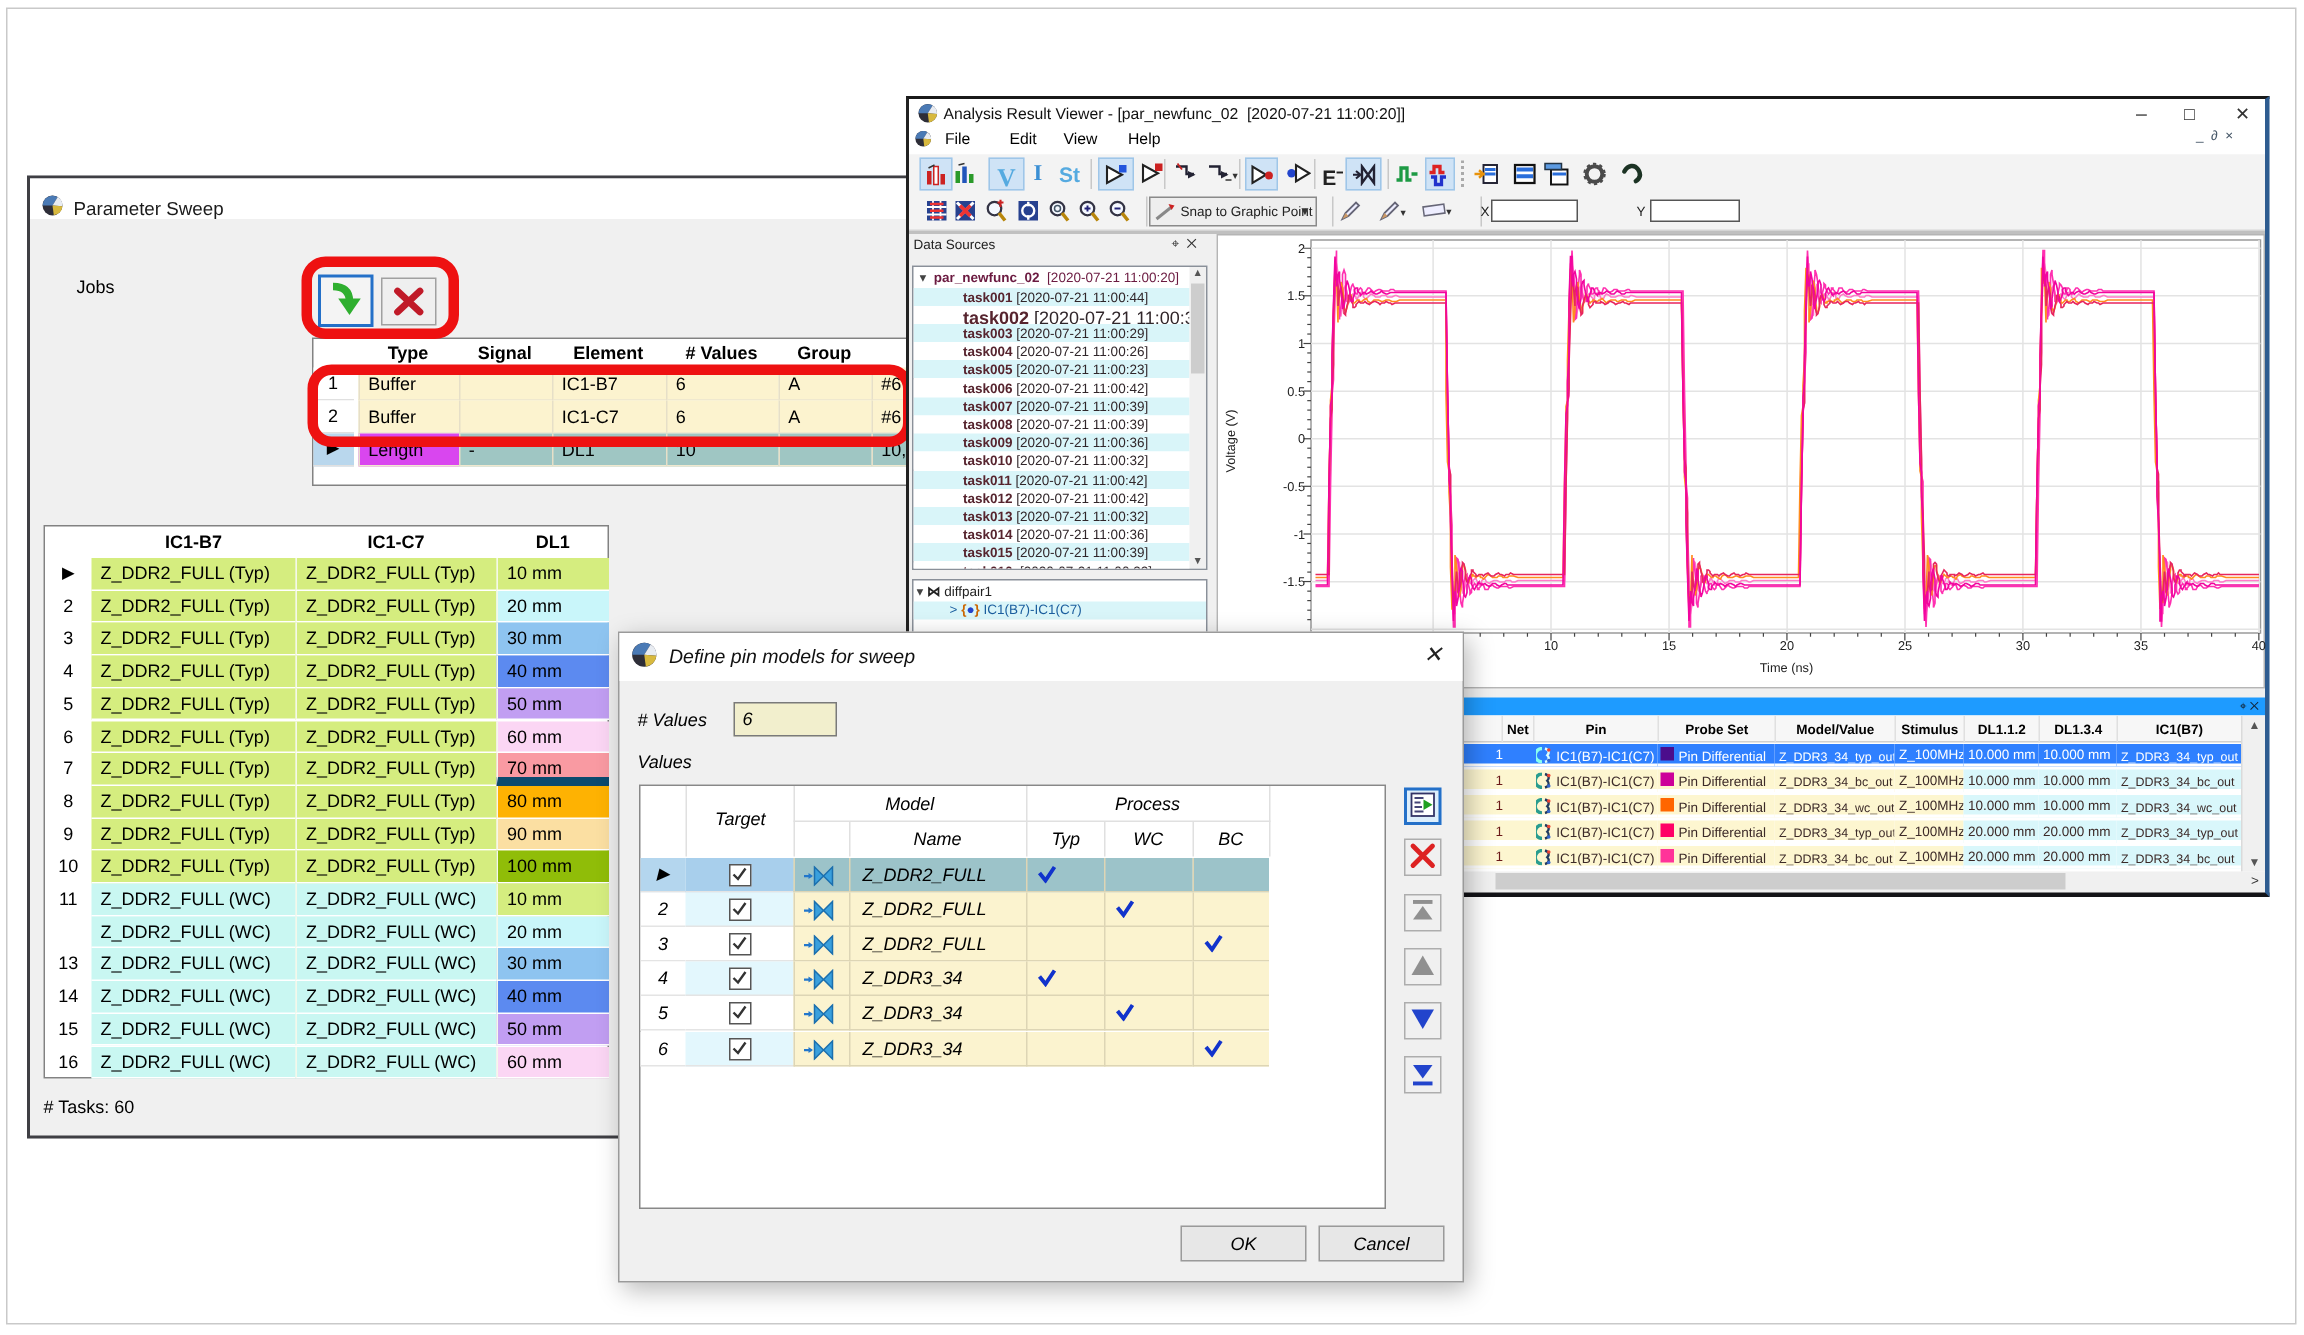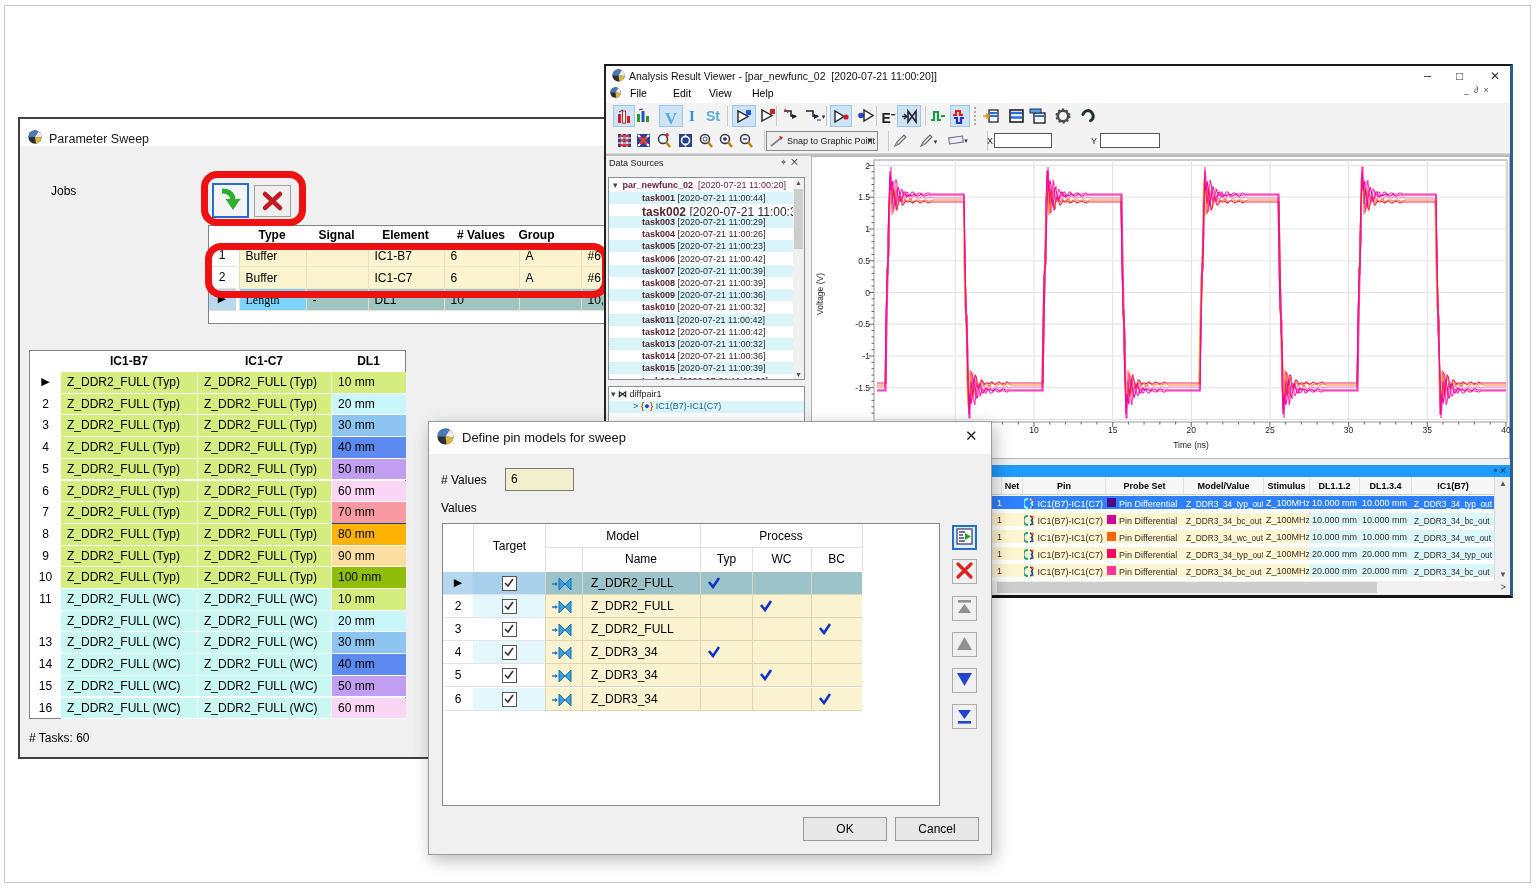--- a/index.html
+++ b/index.html
@@ -28,37 +28,37 @@
 </svg></div>
 <div class="abs" style="left:234px;top:66px;width:37px;height:32px;background:#efefef;border:1px solid #a0a0a0;">
 <svg width="35" height="30" viewBox="0 0 35 30">
 <path d="M10 8 L25 22 M25 8 L10 22" stroke="#c01a28" stroke-width="4.5" stroke-linecap="round"></path>
 </svg></div>
 <div class="abs" style="left:187.5px;top:106px;width:434px;height:99px;background:#fff;border:1px solid #828282;font-size:12px;">
 <div class="cell" style="left:30px;top:0;width:67px;height:19px;text-align:center;font-weight:bold;padding-top:2px;">Type</div>
 <div class="cell" style="left:97px;top:0;width:62px;height:19px;text-align:center;font-weight:bold;padding-top:2px;">Signal</div>
 <div class="cell" style="left:159px;top:0;width:76px;height:19px;text-align:center;font-weight:bold;padding-top:2px;">Element</div>
 <div class="cell" style="left:235px;top:0;width:75px;height:19px;text-align:center;font-weight:bold;padding-top:2px;"># Values</div>
-<div class="cell" style="left:310px;top:0;width:62px;height:19px;font-weight:bold;padding-top:2px;">Group</div>
+<div class="cell" style="left:310px;top:0;width:62px;height:19px;text-align:center;font-weight:bold;padding-top:2px;">Group</div>
 <div class="cell" style="left:0;top:19px;width:27px;height:22px;background:#fff;text-align:center;padding-top:3px;font-size:12px;border-bottom:1px solid #e0e0e0;">1</div>
 <div class="cell" style="left:30px;top:19px;width:67px;height:22px;background:#fcf3cf;padding:4px 0 0 6px;border-bottom:1px solid #efe8cf;border-left:1px solid #e6dfc8;">Buffer</div>
 <div class="cell" style="left:97px;top:19px;width:62px;height:22px;background:#fcf3cf;padding:4px 0 0 6px;border-bottom:1px solid #efe8cf;border-left:1px solid #e6dfc8;"></div>
 <div class="cell" style="left:159px;top:19px;width:76px;height:22px;background:#fcf3cf;padding:4px 0 0 6px;border-bottom:1px solid #efe8cf;border-left:1px solid #e6dfc8;">IC1-B7</div>
 <div class="cell" style="left:235px;top:19px;width:75px;height:22px;background:#fcf3cf;padding:4px 0 0 6px;border-bottom:1px solid #efe8cf;border-left:1px solid #e6dfc8;">6</div>
 <div class="cell" style="left:310px;top:19px;width:62px;height:22px;background:#fcf3cf;padding:4px 0 0 6px;border-bottom:1px solid #efe8cf;border-left:1px solid #e6dfc8;">A</div>
 <div class="cell" style="left:372px;top:19px;width:62px;height:22px;background:#fcf3cf;padding:4px 0 0 6px;border-bottom:1px solid #efe8cf;border-left:1px solid #e6dfc8;">#6</div>
 <div class="cell" style="left:0;top:41px;width:27px;height:22px;background:#fff;text-align:center;padding-top:3px;font-size:12px;border-bottom:1px solid #e0e0e0;">2</div>
 <div class="cell" style="left:30px;top:41px;width:67px;height:22px;background:#fcf3cf;padding:4px 0 0 6px;border-bottom:1px solid #efe8cf;border-left:1px solid #e6dfc8;">Buffer</div>
 <div class="cell" style="left:97px;top:41px;width:62px;height:22px;background:#fcf3cf;padding:4px 0 0 6px;border-bottom:1px solid #efe8cf;border-left:1px solid #e6dfc8;"></div>
 <div class="cell" style="left:159px;top:41px;width:76px;height:22px;background:#fcf3cf;padding:4px 0 0 6px;border-bottom:1px solid #efe8cf;border-left:1px solid #e6dfc8;">IC1-C7</div>
 <div class="cell" style="left:235px;top:41px;width:75px;height:22px;background:#fcf3cf;padding:4px 0 0 6px;border-bottom:1px solid #efe8cf;border-left:1px solid #e6dfc8;">6</div>
 <div class="cell" style="left:310px;top:41px;width:62px;height:22px;background:#fcf3cf;padding:4px 0 0 6px;border-bottom:1px solid #efe8cf;border-left:1px solid #e6dfc8;">A</div>
 <div class="cell" style="left:372px;top:41px;width:62px;height:22px;background:#fcf3cf;padding:4px 0 0 6px;border-bottom:1px solid #efe8cf;border-left:1px solid #e6dfc8;">#6</div>
 <div class="cell" style="left:0;top:63px;width:27px;height:22px;background:#b9d7ed;text-align:center;padding-top:3px;font-size:11px;border-bottom:1px solid #e0e0e0;">▶</div>
-<div class="cell" style="left:30px;top:63px;width:67px;height:22px;background:#7dd3fc;padding:4px 0 0 6px;border-bottom:1px solid #efe8cf;border-left:1px solid #e6dfc8;font-family:Liberation Serif, serif;">Length</div>
+<div class="cell" style="left:30px;top:63px;width:67px;height:22px;background:#d946ef;padding:4px 0 0 6px;border-bottom:1px solid #efe8cf;border-left:1px solid #e6dfc8;">Length</div>
 <div class="cell" style="left:97px;top:63px;width:62px;height:22px;background:#9fc6c3;padding:4px 0 0 6px;border-bottom:1px solid #efe8cf;border-left:1px solid #e6dfc8;">-</div>
 <div class="cell" style="left:159px;top:63px;width:76px;height:22px;background:#9fc6c3;padding:4px 0 0 6px;border-bottom:1px solid #efe8cf;border-left:1px solid #e6dfc8;">DL1</div>
 <div class="cell" style="left:235px;top:63px;width:75px;height:22px;background:#9fc6c3;padding:4px 0 0 6px;border-bottom:1px solid #efe8cf;border-left:1px solid #e6dfc8;">10</div>
 <div class="cell" style="left:310px;top:63px;width:62px;height:22px;background:#9fc6c3;padding:4px 0 0 6px;border-bottom:1px solid #efe8cf;border-left:1px solid #e6dfc8;"></div>
 <div class="cell" style="left:372px;top:63px;width:62px;height:22px;background:#9fc6c3;padding:4px 0 0 6px;border-bottom:1px solid #efe8cf;border-left:1px solid #e6dfc8;">10,</div>
 </div>
 <div class="abs" style="left:9px;top:231px;width:377px;height:369px;background:#fff;border:1px solid #828282;font-size:12px;">
 <div class="cell" style="left:31px;top:0;width:136px;height:21px;text-align:center;font-weight:bold;padding-top:3px;">IC1-B7</div>
 <div class="cell" style="left:167px;top:0;width:134px;height:21px;text-align:center;font-weight:bold;padding-top:3px;">IC1-C7</div>
 <div class="cell" style="left:301px;top:0;width:75px;height:21px;text-align:center;font-weight:bold;padding-top:3px;">DL1</div>
@@ -82,21 +82,21 @@
 <div class="cell" style="left:31px;top:107.8px;width:136px;height:21.7px;background:#d5ed7f;padding:3px 0 0 6px;border-bottom:1px solid #fff;">Z_DDR2_FULL (Typ)</div>
 <div class="cell" style="left:167px;top:107.8px;width:134px;height:21.7px;background:#d5ed7f;padding:3px 0 0 6px;border-bottom:1px solid #fff;border-left:1px solid #f4f8ea;">Z_DDR2_FULL (Typ)</div>
 <div class="cell" style="left:301px;top:107.8px;width:75px;height:21.7px;background:#c19ef2;padding:3px 0 0 6px;border-bottom:1px solid #fff;border-left:1px solid #f4f8ea;">50 mm</div>
 <div class="cell" style="left:0;top:129.5px;width:31px;height:21.7px;text-align:center;padding-top:3px;font-size:12px;">6</div>
 <div class="cell" style="left:31px;top:129.5px;width:136px;height:21.7px;background:#d5ed7f;padding:3px 0 0 6px;border-bottom:1px solid #fff;">Z_DDR2_FULL (Typ)</div>
 <div class="cell" style="left:167px;top:129.5px;width:134px;height:21.7px;background:#d5ed7f;padding:3px 0 0 6px;border-bottom:1px solid #fff;border-left:1px solid #f4f8ea;">Z_DDR2_FULL (Typ)</div>
 <div class="cell" style="left:301px;top:129.5px;width:75px;height:21.7px;background:#fbd6f4;padding:3px 0 0 6px;border-bottom:1px solid #fff;border-left:1px solid #f4f8ea;">60 mm</div>
 <div class="cell" style="left:0;top:151.2px;width:31px;height:21.7px;text-align:center;padding-top:3px;font-size:12px;">7</div>
 <div class="cell" style="left:31px;top:151.2px;width:136px;height:21.7px;background:#d5ed7f;padding:3px 0 0 6px;border-bottom:1px solid #fff;">Z_DDR2_FULL (Typ)</div>
 <div class="cell" style="left:167px;top:151.2px;width:134px;height:21.7px;background:#d5ed7f;padding:3px 0 0 6px;border-bottom:1px solid #fff;border-left:1px solid #f4f8ea;">Z_DDR2_FULL (Typ)</div>
-<div class="cell" style="left:301px;top:151.2px;width:75px;height:21.7px;background:#f99aa2;padding:3px 0 0 6px;border-bottom:1px solid #0c4a6e;border-left:1px solid #f4f8ea;">70 mm</div>
+<div class="cell" style="left:301px;top:151.2px;width:75px;height:21.7px;background:#f99aa2;padding:3px 0 0 6px;border-bottom:6px solid #0c4a6e;border-left:1px solid #f4f8ea;">70 mm</div>
 <div class="cell" style="left:0;top:172.9px;width:31px;height:21.7px;text-align:center;padding-top:3px;font-size:12px;">8</div>
 <div class="cell" style="left:31px;top:172.9px;width:136px;height:21.7px;background:#d5ed7f;padding:3px 0 0 6px;border-bottom:1px solid #fff;">Z_DDR2_FULL (Typ)</div>
 <div class="cell" style="left:167px;top:172.9px;width:134px;height:21.7px;background:#d5ed7f;padding:3px 0 0 6px;border-bottom:1px solid #fff;border-left:1px solid #f4f8ea;">Z_DDR2_FULL (Typ)</div>
 <div class="cell" style="left:301px;top:172.9px;width:75px;height:21.7px;background:#feb202;padding:3px 0 0 6px;border-bottom:1px solid #fff;border-left:1px solid #f4f8ea;">80 mm</div>
 <div class="cell" style="left:0;top:194.6px;width:31px;height:21.7px;text-align:center;padding-top:3px;font-size:12px;">9</div>
 <div class="cell" style="left:31px;top:194.6px;width:136px;height:21.7px;background:#d5ed7f;padding:3px 0 0 6px;border-bottom:1px solid #fff;">Z_DDR2_FULL (Typ)</div>
 <div class="cell" style="left:167px;top:194.6px;width:134px;height:21.7px;background:#d5ed7f;padding:3px 0 0 6px;border-bottom:1px solid #fff;border-left:1px solid #f4f8ea;">Z_DDR2_FULL (Typ)</div>
 <div class="cell" style="left:301px;top:194.6px;width:75px;height:21.7px;background:#fbdfa2;padding:3px 0 0 6px;border-bottom:1px solid #fff;border-left:1px solid #f4f8ea;">90 mm</div>
 <div class="cell" style="left:0;top:216.3px;width:31px;height:21.7px;text-align:center;padding-top:3px;font-size:12px;">10</div>
 <div class="cell" style="left:31px;top:216.3px;width:136px;height:21.7px;background:#d5ed7f;padding:3px 0 0 6px;border-bottom:1px solid #fff;">Z_DDR2_FULL (Typ)</div>
@@ -540,21 +540,21 @@
       <div class="abs" style="left:887px;top:0;width:16px;height:104px;background:#f0f0f0;border-left:1px solid #dadada;">
         <div style="position:absolute;top:2px;left:4px;font-size:8px;color:#555;">▲</div>
         <div style="position:absolute;bottom:2px;left:4px;font-size:8px;color:#555;">▼</div>
       </div>
       <div class="abs" style="left:0;top:104px;width:903px;height:13px;background:#f0f0f0;">
         <div style="position:absolute;left:390px;top:1px;width:380px;height:11px;background:#cdcdcd;"></div>
         <div style="position:absolute;right:4px;top:1px;font-size:9px;color:#333;">˃</div>
       </div>
     </div>
 </div>
-<div class="win" style="left:428px;top:421px;width:564px;height:434px;border:1px solid #9a9a9a;box-shadow:3px 5px 16px rgba(0,0,0,0.28);font-size:12px;">
+<div class="win" style="left:412px;top:421px;width:564px;height:434px;border:1px solid #9a9a9a;box-shadow:3px 5px 16px rgba(0,0,0,0.28);font-size:12px;font-style:italic;">
 <div class="abs" style="left:0;top:0;width:562px;height:32px;background:#fff;"></div>
 <svg class="abs" style="left:8px;top:6px" width="17" height="17" viewBox="0 0 16 16">
 <circle cx="8" cy="8" r="7.6" fill="#2e2e38"></circle>
 <path d="M8 8 L0.5 8 A7.6 7.6 0 0 1 12 1.6 Z" fill="#4a7ab5"></path>
 <path d="M8 8 L12 1.6 A7.6 7.6 0 0 1 15.6 8.6 Z" fill="#e8ecf2"></path>
 <path d="M8 8 L15.6 8.6 A7.6 7.6 0 0 1 9 15.5 Z" fill="#d8b93e"></path>
 </svg>
 <div class="abs" style="left:33px;top:8px;font-size:13px;color:#111;">Define pin models for sweep</div>
 <div class="abs" style="left:536px;top:5px;font-size:15px;color:#222;">✕</div>
 <div class="abs" style="left:12px;top:51px;"># Values</div>

